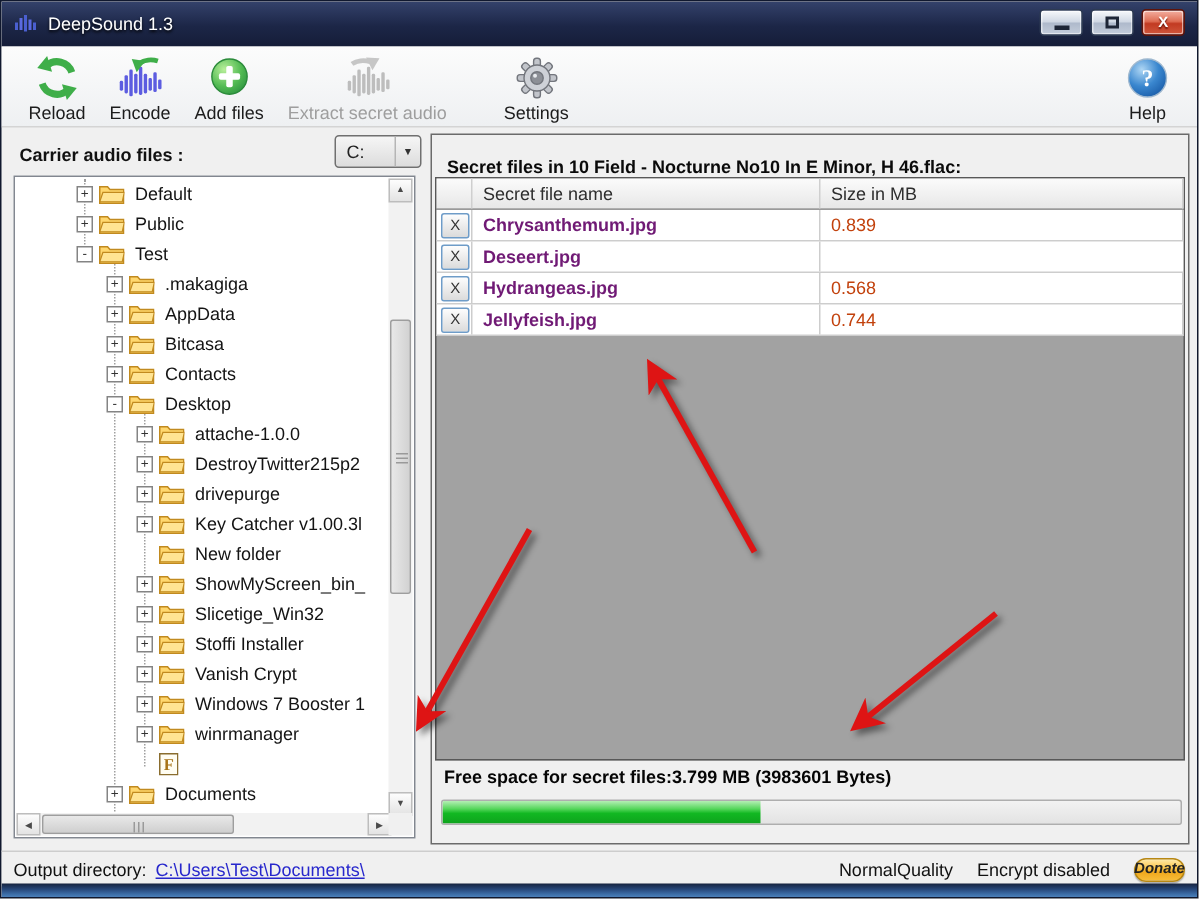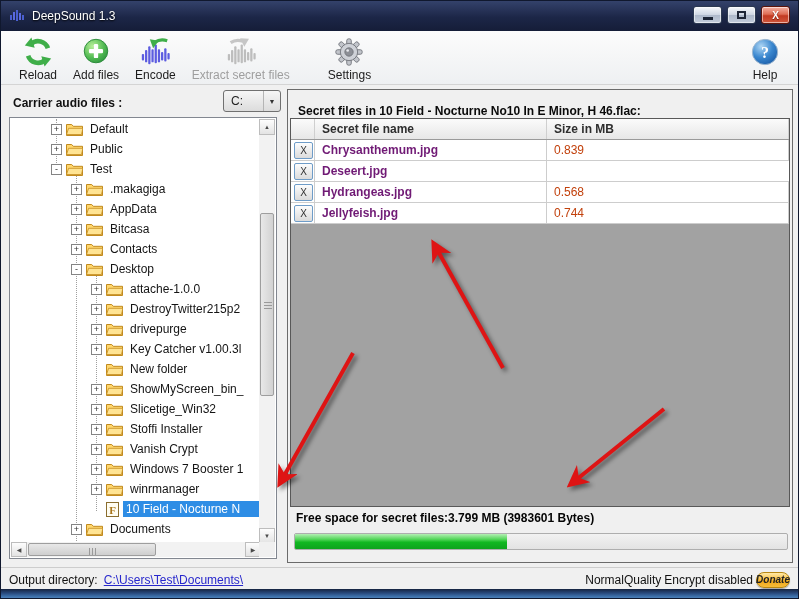--- a/index.html
+++ b/index.html
@@ -69,21 +69,21 @@
     box-shadow:3px 0 0 #9a9a9a, -3px 0 0 #9a9a9a; }
   #sb-corner { position:absolute; right:1px; bottom:1px; width:16px; height:15px; background:#f0f0f0; }
 
   
   #secret-panel { position:absolute; left:286px; top:4px; width:506px; height:474px;
     background:#f0f0f0; border:1px solid #6b6b6b; }
   #secret-title { position:absolute; left:10px; top:14px; font-size:12px; font-weight:bold; color:#0a0a0a; }
   #grid-region { position:absolute; left:2px; top:28px; width:500px; height:389px;
     background:#a2a2a2; border:1px solid #585858; }
   .grid-header { display:grid; grid-template-columns:24px 232px 1fr; height:21px;
-    background:linear-gradient(180deg,#fbfbfb,#e7e7e7); border-bottom:1px solid #9a9a9a;font-weight:bold; }
+    background:linear-gradient(180deg,#fbfbfb,#e7e7e7); border-bottom:1px solid #9a9a9a; }
   .grid-header > div { font-size:12px; color:#2e2e2e; display:flex; align-items:center; padding-left:7px;
     border-right:1px solid #cfcfcf; }
   .file-row { display:grid; grid-template-columns:24px 232px 1fr; height:21px; background:#fff;
     border-bottom:1px solid #cdcdcd; }
   .file-row > div { display:flex; align-items:center; border-right:1px solid #cdcdcd; }
   .cell-name { font-size:12px; font-weight:bold; color:#701a75; padding-left:7px; }
   .cell-size { font-size:12px; color:#c2410c; padding-left:7px; }
   .xbtn { width:19px; height:17px; margin-left:2px; border:1px solid #6e9cc8; border-radius:2px;
     background:linear-gradient(180deg,#fdfdfd,#dbdbdb); font-size:10px; color:#333;
     display:flex; align-items:center; justify-content:center; }
@@ -91,21 +91,21 @@
   #free-space { position:absolute; left:8px; top:421px; font-size:12px; font-weight:bold; color:#050505; }
   #progress { position:absolute; left:6px; top:443px; width:494px; height:17px;
     border:1px solid #aeaeae; border-radius:2px; background:linear-gradient(180deg,#f2f2f2,#e3e3e3); overflow:hidden; }
   #pfill { height:100%; width:0;
     background:linear-gradient(180deg,#b4efb4,#55d65b 35%,#12b822 55%,#0ea31d); }
 
   
   #statusbar { position:absolute; left:0; top:566px; width:100%; height:24px; background:#f0f0f0;
     border-top:1px solid #cdcdcd; display:flex; align-items:center; padding:0 8px; font-size:12px; color:#111; }
   #out-link { color:#2727cc; text-decoration:underline; margin-left:6px; }
-  #sb-right { margin-left:auto; display:flex; align-items:center; gap:3px; }
+  #sb-right { margin-left:auto; display:flex; align-items:center; gap:16px; }
   #donate-btn { width:34px; height:16px; border:1px solid #b78713; border-radius:8px;
     background:linear-gradient(180deg,#ffe9a8,#fcc343 45%,#f0a81c 60%,#f7bc39);
     font-size:10px; font-style:italic; font-weight:bold; color:#222;
     display:flex; align-items:center; justify-content:center; box-shadow:0 1px 1px rgba(0,0,0,.3); }
 
   #bottom-strip { position:absolute; left:0; bottom:0; width:100%; height:9px;
     background:linear-gradient(180deg,#16233f,#28497c 45%,#3c6ea8 80%,#4b80b9); }
 
   
   #arrows { position:absolute; left:0; top:0; width:799px; height:599px; pointer-events:none; z-index:50;
@@ -147,74 +147,74 @@
           <path d="M27.5,13 A 11 11 0 0 0 9.5,8.5" stroke="#3fae49" stroke-width="5" fill="none"></path>
           <polygon points="10,1.5 3,10 13.5,12.5" fill="#3fae49"></polygon>
           <path d="M6.5,21 A 11 11 0 0 0 24.5,25.5" stroke="#3fae49" stroke-width="5" fill="none"></path>
           <polygon points="24,32.5 31,24 20.5,21.5" fill="#3fae49"></polygon>
         </svg>
       </span>
       <span class="tlbl">Reload</span>
     </div>
     <div class="tbtn">
       <span class="ticn">
-        <svg width="32" height="32" viewBox="0 0 34 34">
-          <defs>
-            <radialGradient id="gg" cx="35%" cy="30%" r="80%">
-              <stop offset="0%" stop-color="#b8ef9a"></stop>
-                <stop offset="60%" stop-color="#53bb53"></stop>
-                <stop offset="100%" stop-color="#2d9440"></stop>
-            </radialGradient>
-          </defs>
-          <circle cx="17" cy="16" r="12.5" fill="url(#gg)" stroke="#2b8a3a"></circle>
-          <rect x="14.7" y="8.5" width="4.6" height="15" rx="1.3" fill="#fff"></rect>
-          <rect x="9.5" y="13.7" width="15" height="4.6" rx="1.3" fill="#fff"></rect>
-        </svg>
-      </span>
-      <span class="tlbl">Add files</span>
-    </div>
-    <div class="tbtn">
-      <span class="ticn">
         <svg width="34" height="32" viewBox="0 0 34 34">
           <g fill="#5c5ce0">
             <rect x="3" y="19" width="2.4" height="7" rx="1"></rect>
               <rect x="6.4" y="15" width="2.4" height="13" rx="1"></rect>
             <rect x="9.8" y="11" width="2.4" height="19" rx="1"></rect>
               <rect x="13.2" y="14" width="2.4" height="14" rx="1"></rect>
             <rect x="16.6" y="9" width="2.4" height="20" rx="1"></rect>
               <rect x="20" y="14" width="2.4" height="14" rx="1"></rect>
             <rect x="23.4" y="17" width="2.4" height="9" rx="1"></rect>
               <rect x="26.8" y="13" width="2.4" height="14" rx="1"></rect>
             <rect x="30.2" y="18" width="2.4" height="7" rx="1"></rect>
           </g>
           <path d="M30,5 A 11 7 0 0 0 17,6.5" stroke="#3fae49" stroke-width="3.4" fill="none"></path>
           <polygon points="11.5,3.5 21,5 15,13" fill="#3fae49"></polygon>
         </svg>
       </span>
       <span class="tlbl">Encode</span>
+    </div>
+    <div class="tbtn">
+      <span class="ticn">
+        <svg width="32" height="32" viewBox="0 0 34 34">
+          <defs>
+            <radialGradient id="gg" cx="35%" cy="30%" r="80%">
+              <stop offset="0%" stop-color="#b8ef9a"></stop>
+                <stop offset="60%" stop-color="#53bb53"></stop>
+                <stop offset="100%" stop-color="#2d9440"></stop>
+            </radialGradient>
+          </defs>
+          <circle cx="17" cy="16" r="12.5" fill="url(#gg)" stroke="#2b8a3a"></circle>
+          <rect x="14.7" y="8.5" width="4.6" height="15" rx="1.3" fill="#fff"></rect>
+          <rect x="9.5" y="13.7" width="15" height="4.6" rx="1.3" fill="#fff"></rect>
+        </svg>
+      </span>
+      <span class="tlbl">Add files</span>
     </div>
     <div class="tbtn disabled">
       <span class="ticn">
         <svg width="34" height="32" viewBox="0 0 34 34">
           <g fill="#bdbdbd">
             <rect x="3" y="19" width="2.4" height="7" rx="1"></rect>
               <rect x="6.4" y="15" width="2.4" height="13" rx="1"></rect>
             <rect x="9.8" y="11" width="2.4" height="19" rx="1"></rect>
               <rect x="13.2" y="14" width="2.4" height="14" rx="1"></rect>
             <rect x="16.6" y="9" width="2.4" height="20" rx="1"></rect>
               <rect x="20" y="14" width="2.4" height="14" rx="1"></rect>
             <rect x="23.4" y="17" width="2.4" height="9" rx="1"></rect>
               <rect x="26.8" y="13" width="2.4" height="14" rx="1"></rect>
             <rect x="30.2" y="18" width="2.4" height="7" rx="1"></rect>
           </g>
           <path d="M6,7 A 11 7 0 0 1 19,5.5" stroke="#c6c6c6" stroke-width="3.4" fill="none"></path>
           <polygon points="25.5,3 16,2.5 20.5,11.5" fill="#c6c6c6"></polygon>
         </svg>
       </span>
-      <span class="tlbl">Extract secret files</span>
+      <span class="tlbl">Extract secret audio</span>
     </div>
     <div class="tbtn" style="margin-left:22px;">
       <span class="ticn">
         <svg width="32" height="32" viewBox="0 0 34 34">
           <g fill="#c2c5cb" stroke="#73767d" stroke-width="1">
             <rect x="14.6" y="3" width="4.8" height="28" rx="2"></rect>
             <rect x="14.6" y="3" width="4.8" height="28" rx="2" transform="rotate(45 17 17)"></rect>
             <rect x="14.6" y="3" width="4.8" height="28" rx="2" transform="rotate(90 17 17)"></rect>
             <rect x="14.6" y="3" width="4.8" height="28" rx="2" transform="rotate(135 17 17)"></rect>
             <circle cx="17" cy="17" r="9.2" fill="#ced1d7"></circle>
@@ -448,21 +448,20 @@
               <span class="tlabel">winrmanager</span>
             </div>
             <div class="tree-row selected" style="padding-left: 80px;">
               <span class="exp none"></span>
               <span class="ticon">
                 <svg width="13" height="15" viewBox="0 0 13 15">
                   <rect x="0.5" y="0.5" width="12" height="14" fill="#fffdf2" stroke="#8a6d2e"></rect>
                   <text x="6.5" y="11.5" text-anchor="middle" font-size="11" font-weight="bold" fill="#a8741a" font-family="Liberation Serif, serif">F</text>
                 </svg>
               </span>
-              <span class="tlabel">10 Field - Nocturne N</span>
             </div>
             <div class="tree-row" style="padding-left: 60px;">
               <span class="exp">+</span>
               <span class="ticon">
                 <svg width="17" height="14" viewBox="0 0 17 14">
                   <path d="M0.5,2.5 h5.2 l1.6,1.8 h9.2 v9.2 h-16 z" fill="#ffd76e" stroke="#c18a1f"></path>
                   <path d="M0.5,12.5 l2.1,-6.2 h14.3 l-1.4,6.2 z" fill="#ffe493" stroke="#c18a1f" stroke-width="0.8"></path>
                 </svg>
               </span>
               <span class="tlabel">Documents</span>

